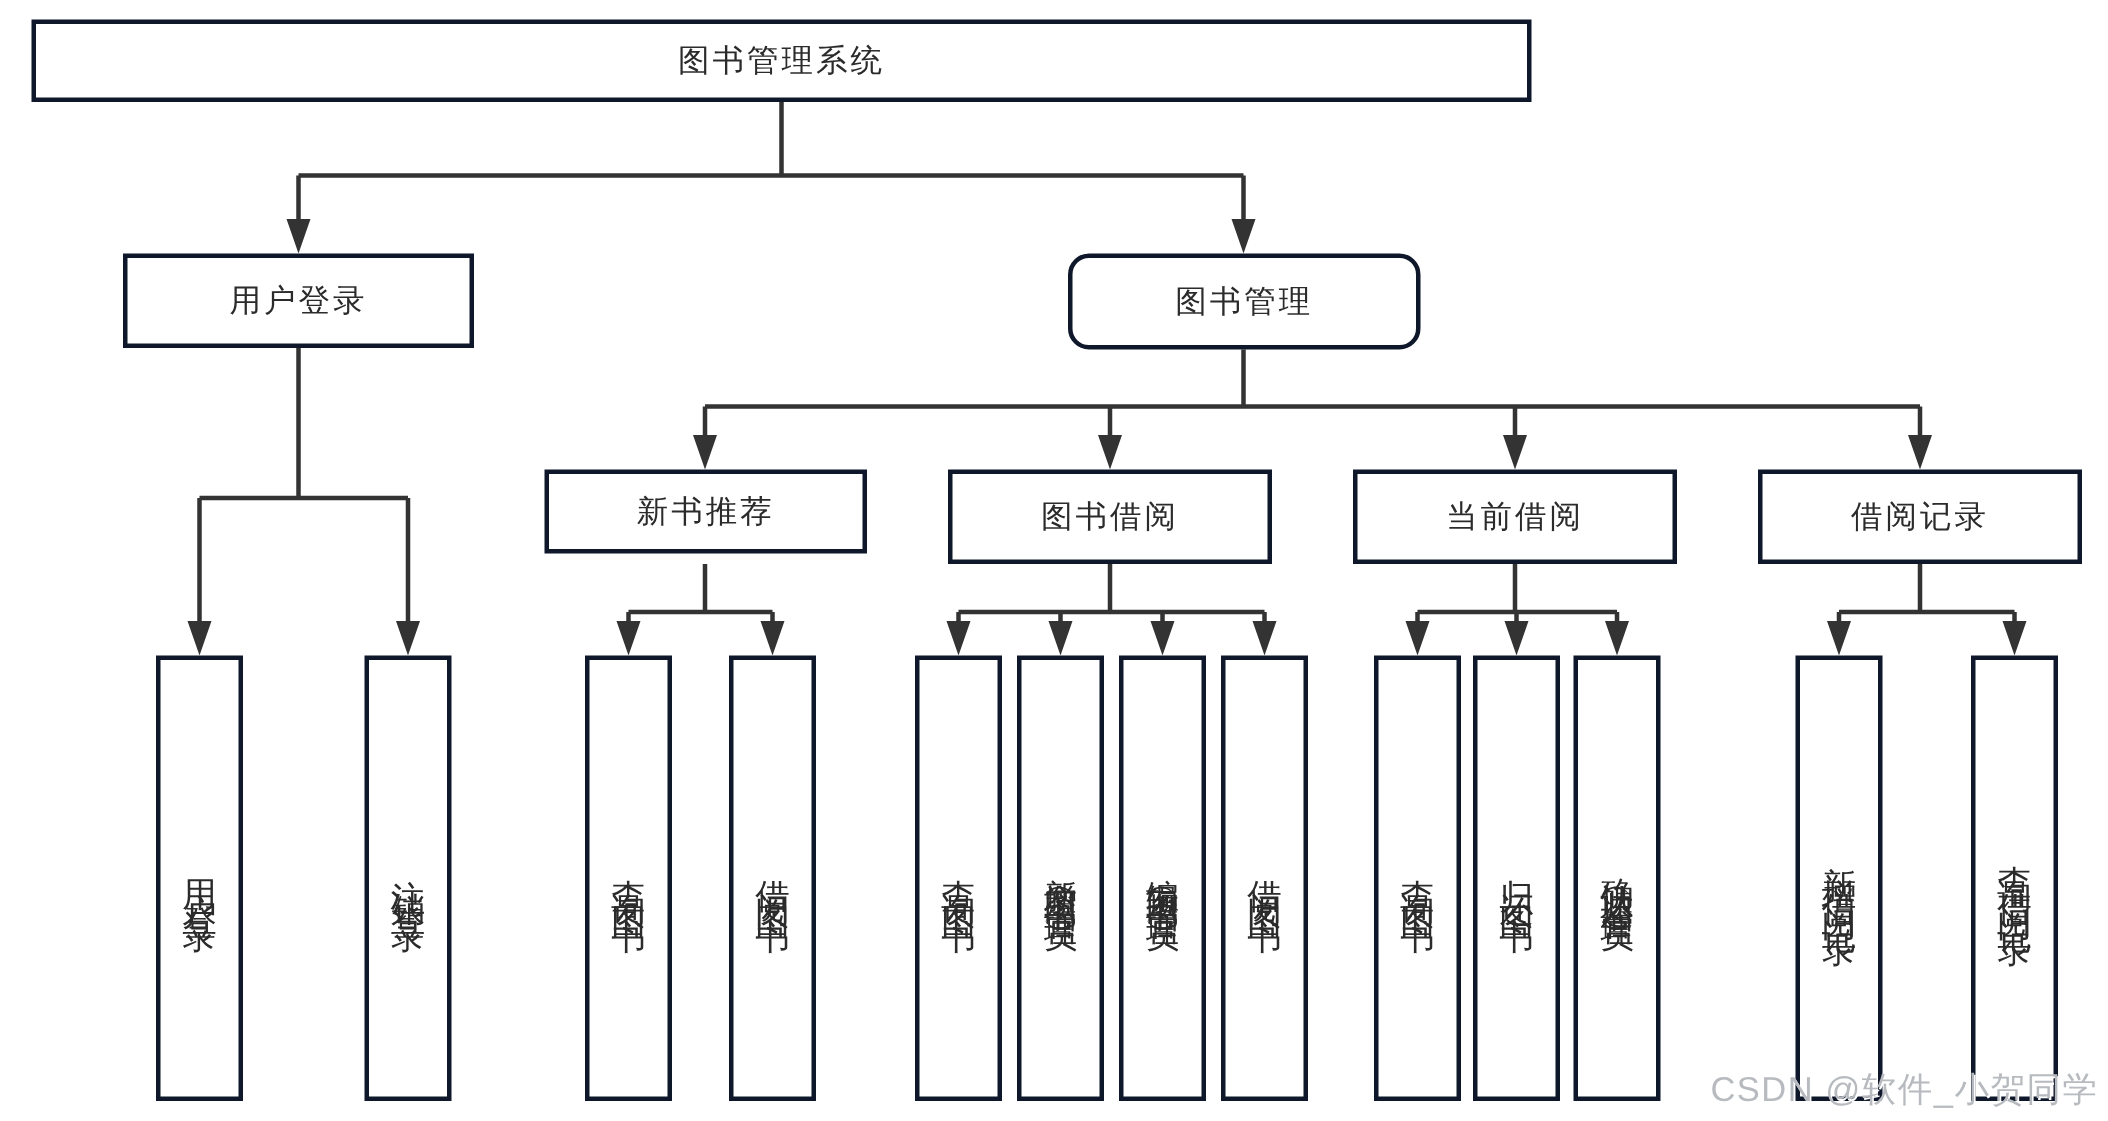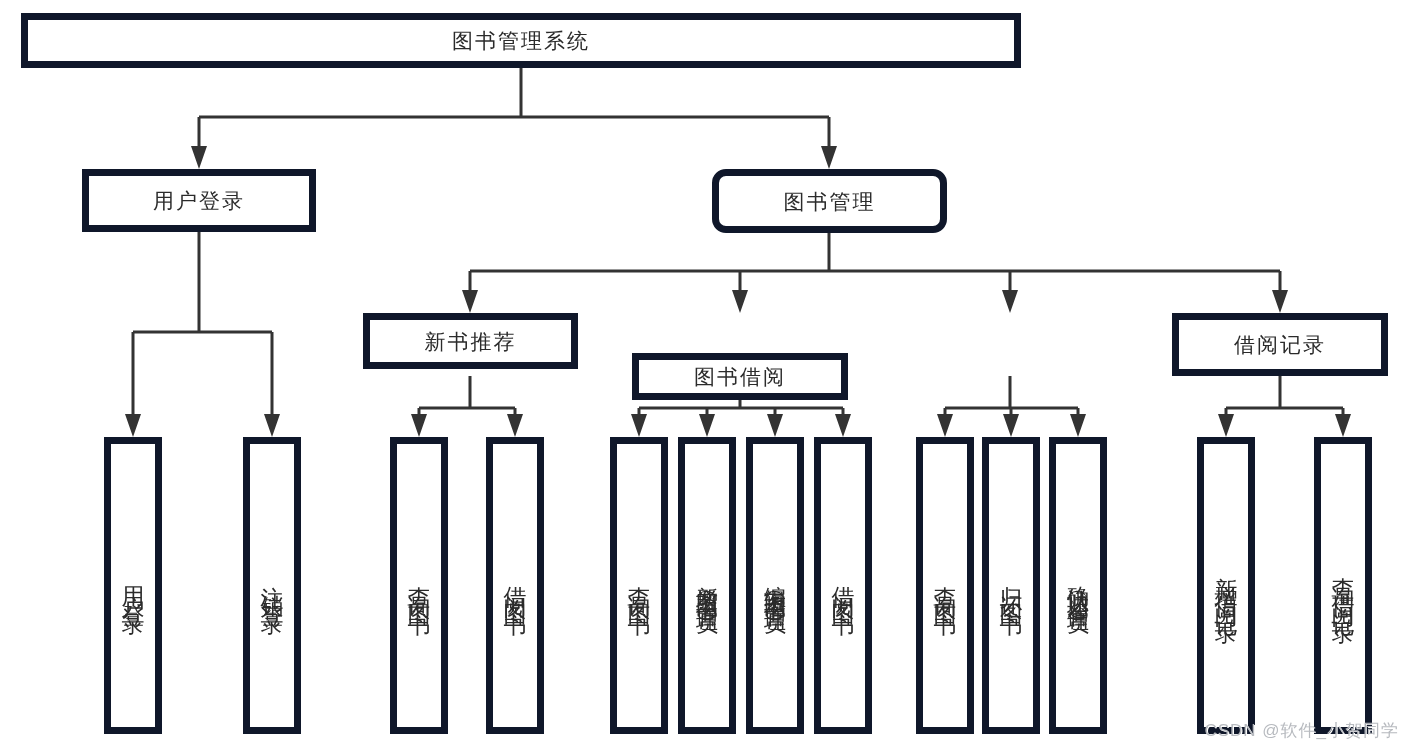--- a/index.html
+++ b/index.html
@@ -19,21 +19,21 @@
     position: absolute;
     left: 0;
     top: 0;
     width: 1405px;
     height: 747px;
   }
   .node {
     position: absolute;
     box-sizing: border-box;
     background: #ffffff;
-    border: 7px solid #0f172a;
+    border: 3px solid #0f172a;
     color: #2b2b2b;
     display: flex;
     align-items: center;
     justify-content: center;
     text-align: left;
     font-size: 21px;
     letter-spacing: 2px;
     line-height: 1;
   }
   .node.lvl1 { font-size: 21px; }
@@ -47,21 +47,21 @@
     top: 437px;
   }
   .node.v.long {
     letter-spacing: 4px;
     font-size: 22px;
   }
   .watermark {
     position: absolute;
     right: 6px;
     bottom: 5px;
-    font-size: 17px;
+    font-size: 23px;
     color: #b7babf;
     letter-spacing: 1px;
     text-shadow: 1px 1px 0 #ffffff;
     white-space: nowrap;
   }
 </style>
 </head>
 <body>
 
 <div class="canvas">
@@ -108,21 +108,22 @@
              M1218 414H1234L1226 437Z
              M1335 414H1351L1343 437Z" fill="#333333" stroke="none"></path>
   </svg>
 
   <div class="node lvl1" style="left:21px; top:13px; width:1000px; height:55px;">图书管理系统</div>
 
   <div class="node" style="left:82px; top:169px; width:234px; height:63px;">用户登录</div>
   <div class="node" style="left:712px; top:169px; width:235px; height:64px;border-radius:14px;">图书管理</div>
 
   <div class="node" style="left:363px; top:313px; width:215px; height:56px;">新书推荐</div>
-  <div class="node" style="left:632px; top:313px; width:216px; height:47px;margin-top:40px;">图书借阅</div>
+  <div class="node" style="left:632px; top:313px; width:216px; height:63px;">图书借阅</div>
+  <div class="node" style="left:902px; top:313px; width:216px; height:63px;">当前借阅</div>
   <div class="node" style="left:1172px; top:313px; width:216px; height:63px;">借阅记录</div>
 
   <div class="node v" style="left:104px;">用户登录</div>
   <div class="node v" style="left:243px;">注销登录</div>
 
   <div class="node v" style="left:390px;">查询图书</div>
   <div class="node v" style="left:486px;">借阅图书</div>
 
   <div class="node v" style="left:610px;">查询图书</div>
   <div class="node v long" style="left:678px;">新增图书（管理员）</div>

